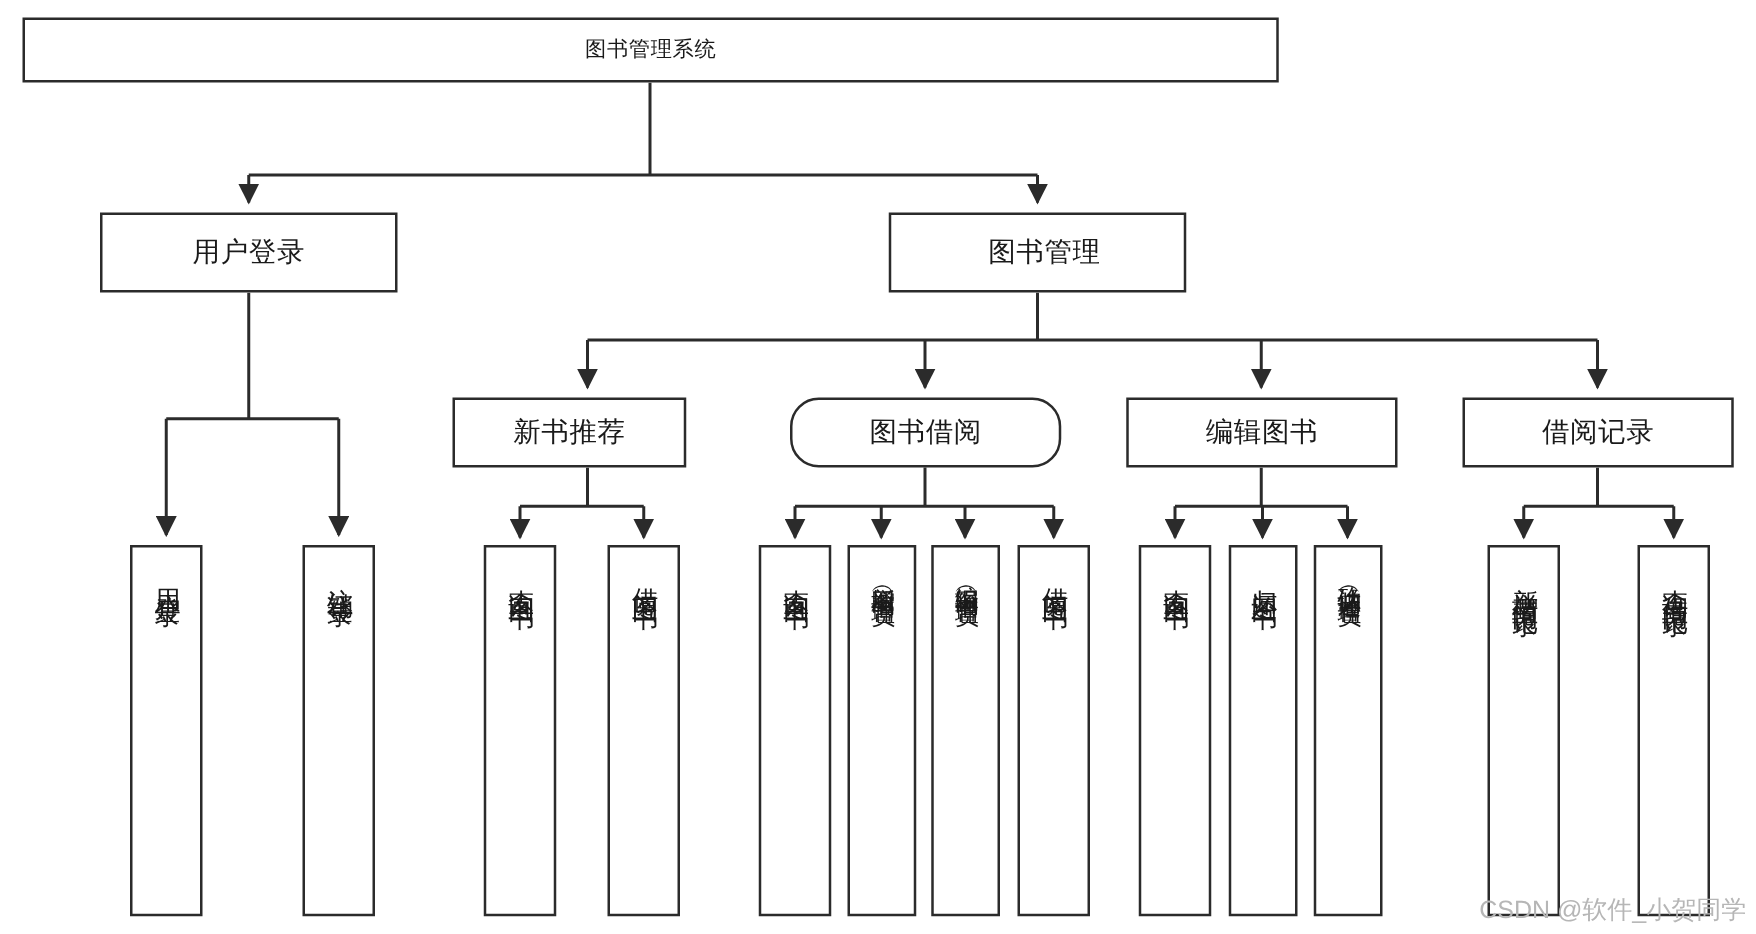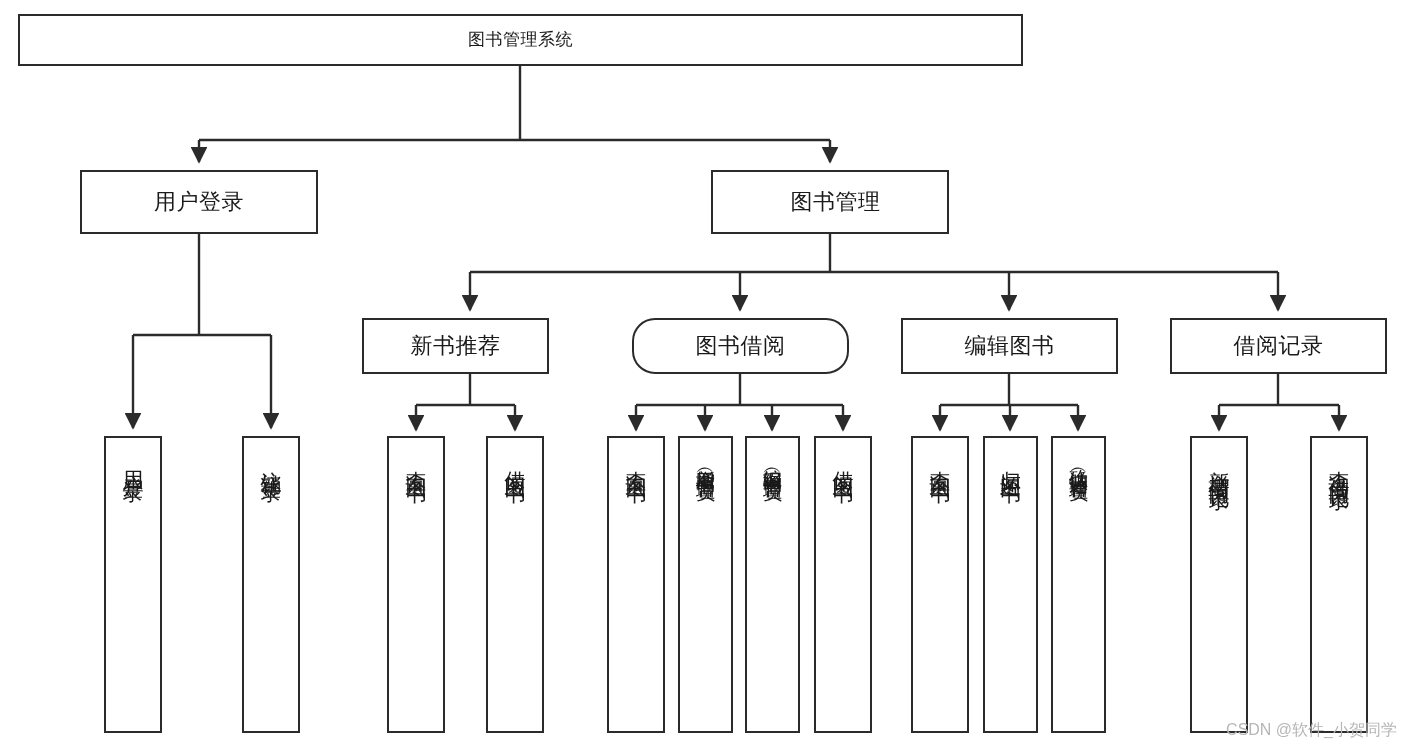--- a/index.html
+++ b/index.html
@@ -62,21 +62,21 @@
     white-space: nowrap;
   }
   .node.leaf.narrow .node-label {
     font-size: 19px;
     letter-spacing: 2px;
   }
   #watermark {
     position: absolute;
     right: 8px;
     bottom: 6px;
-    font-size: 16px;
+    font-size: 20px;
     color: #b6b6b6;
     white-space: nowrap;
     user-select: none;
   }
 </style>
 </head>
 <body>
 
 <div id="diagram-root">
 

